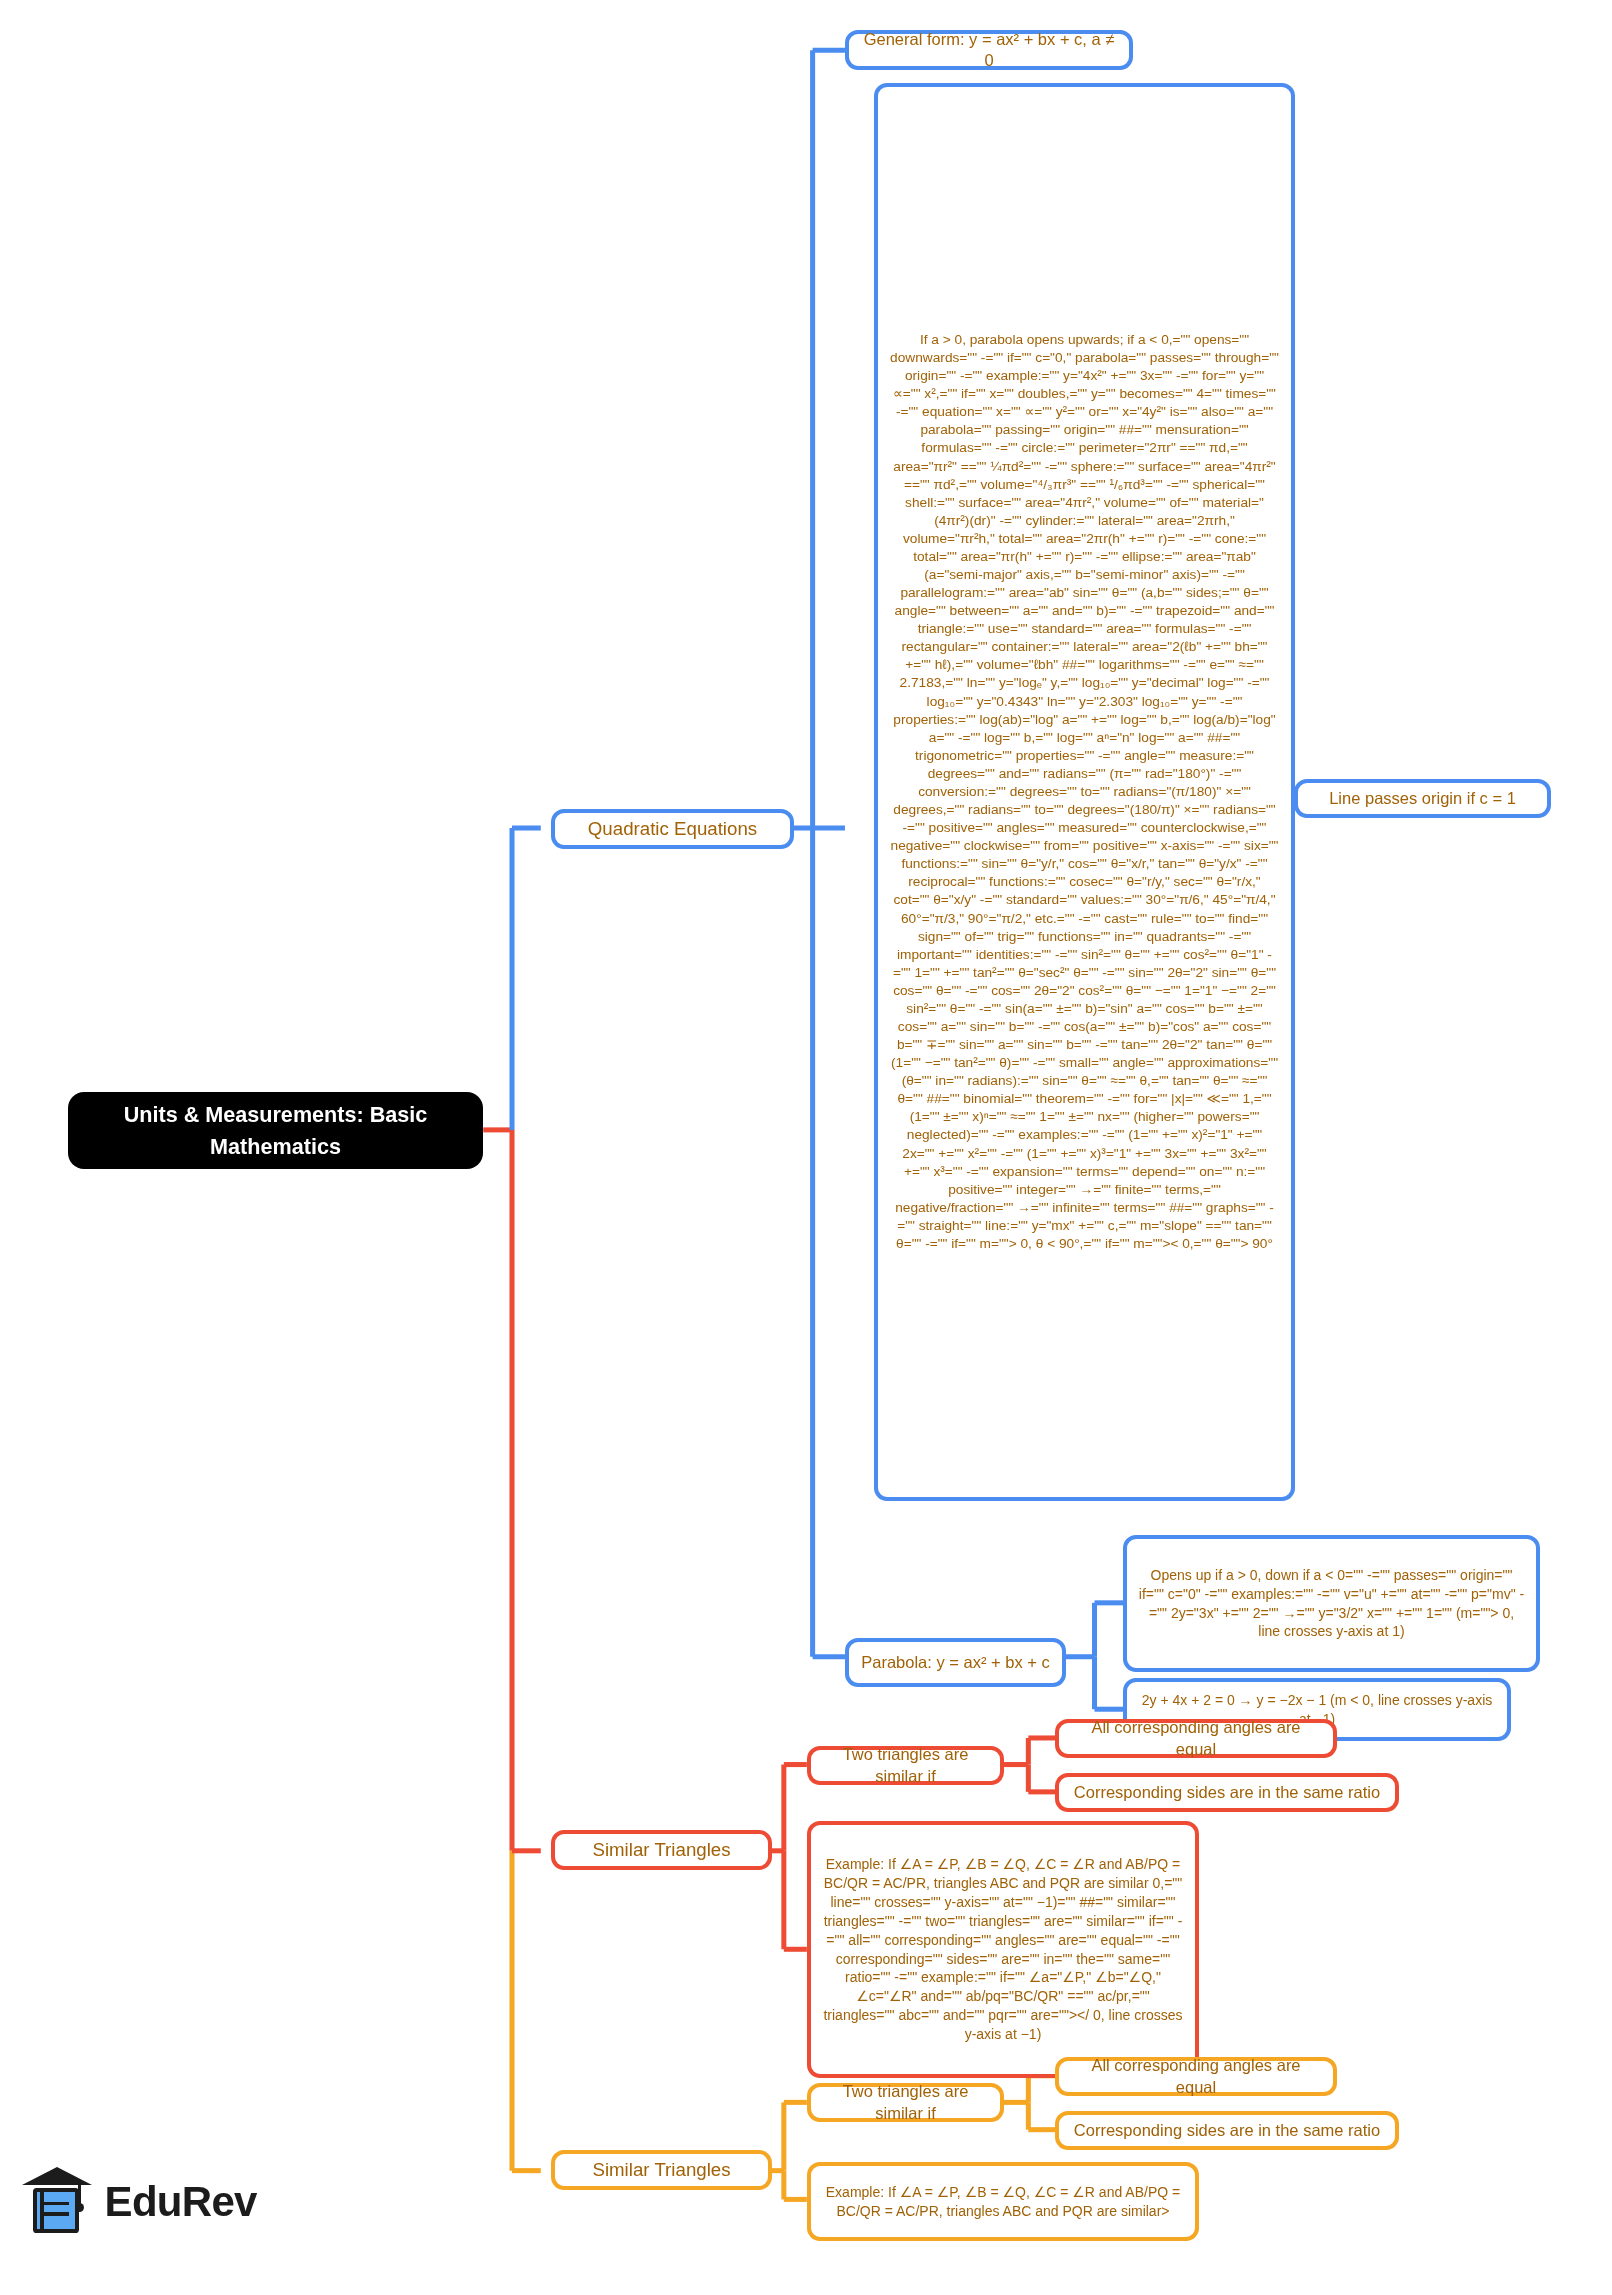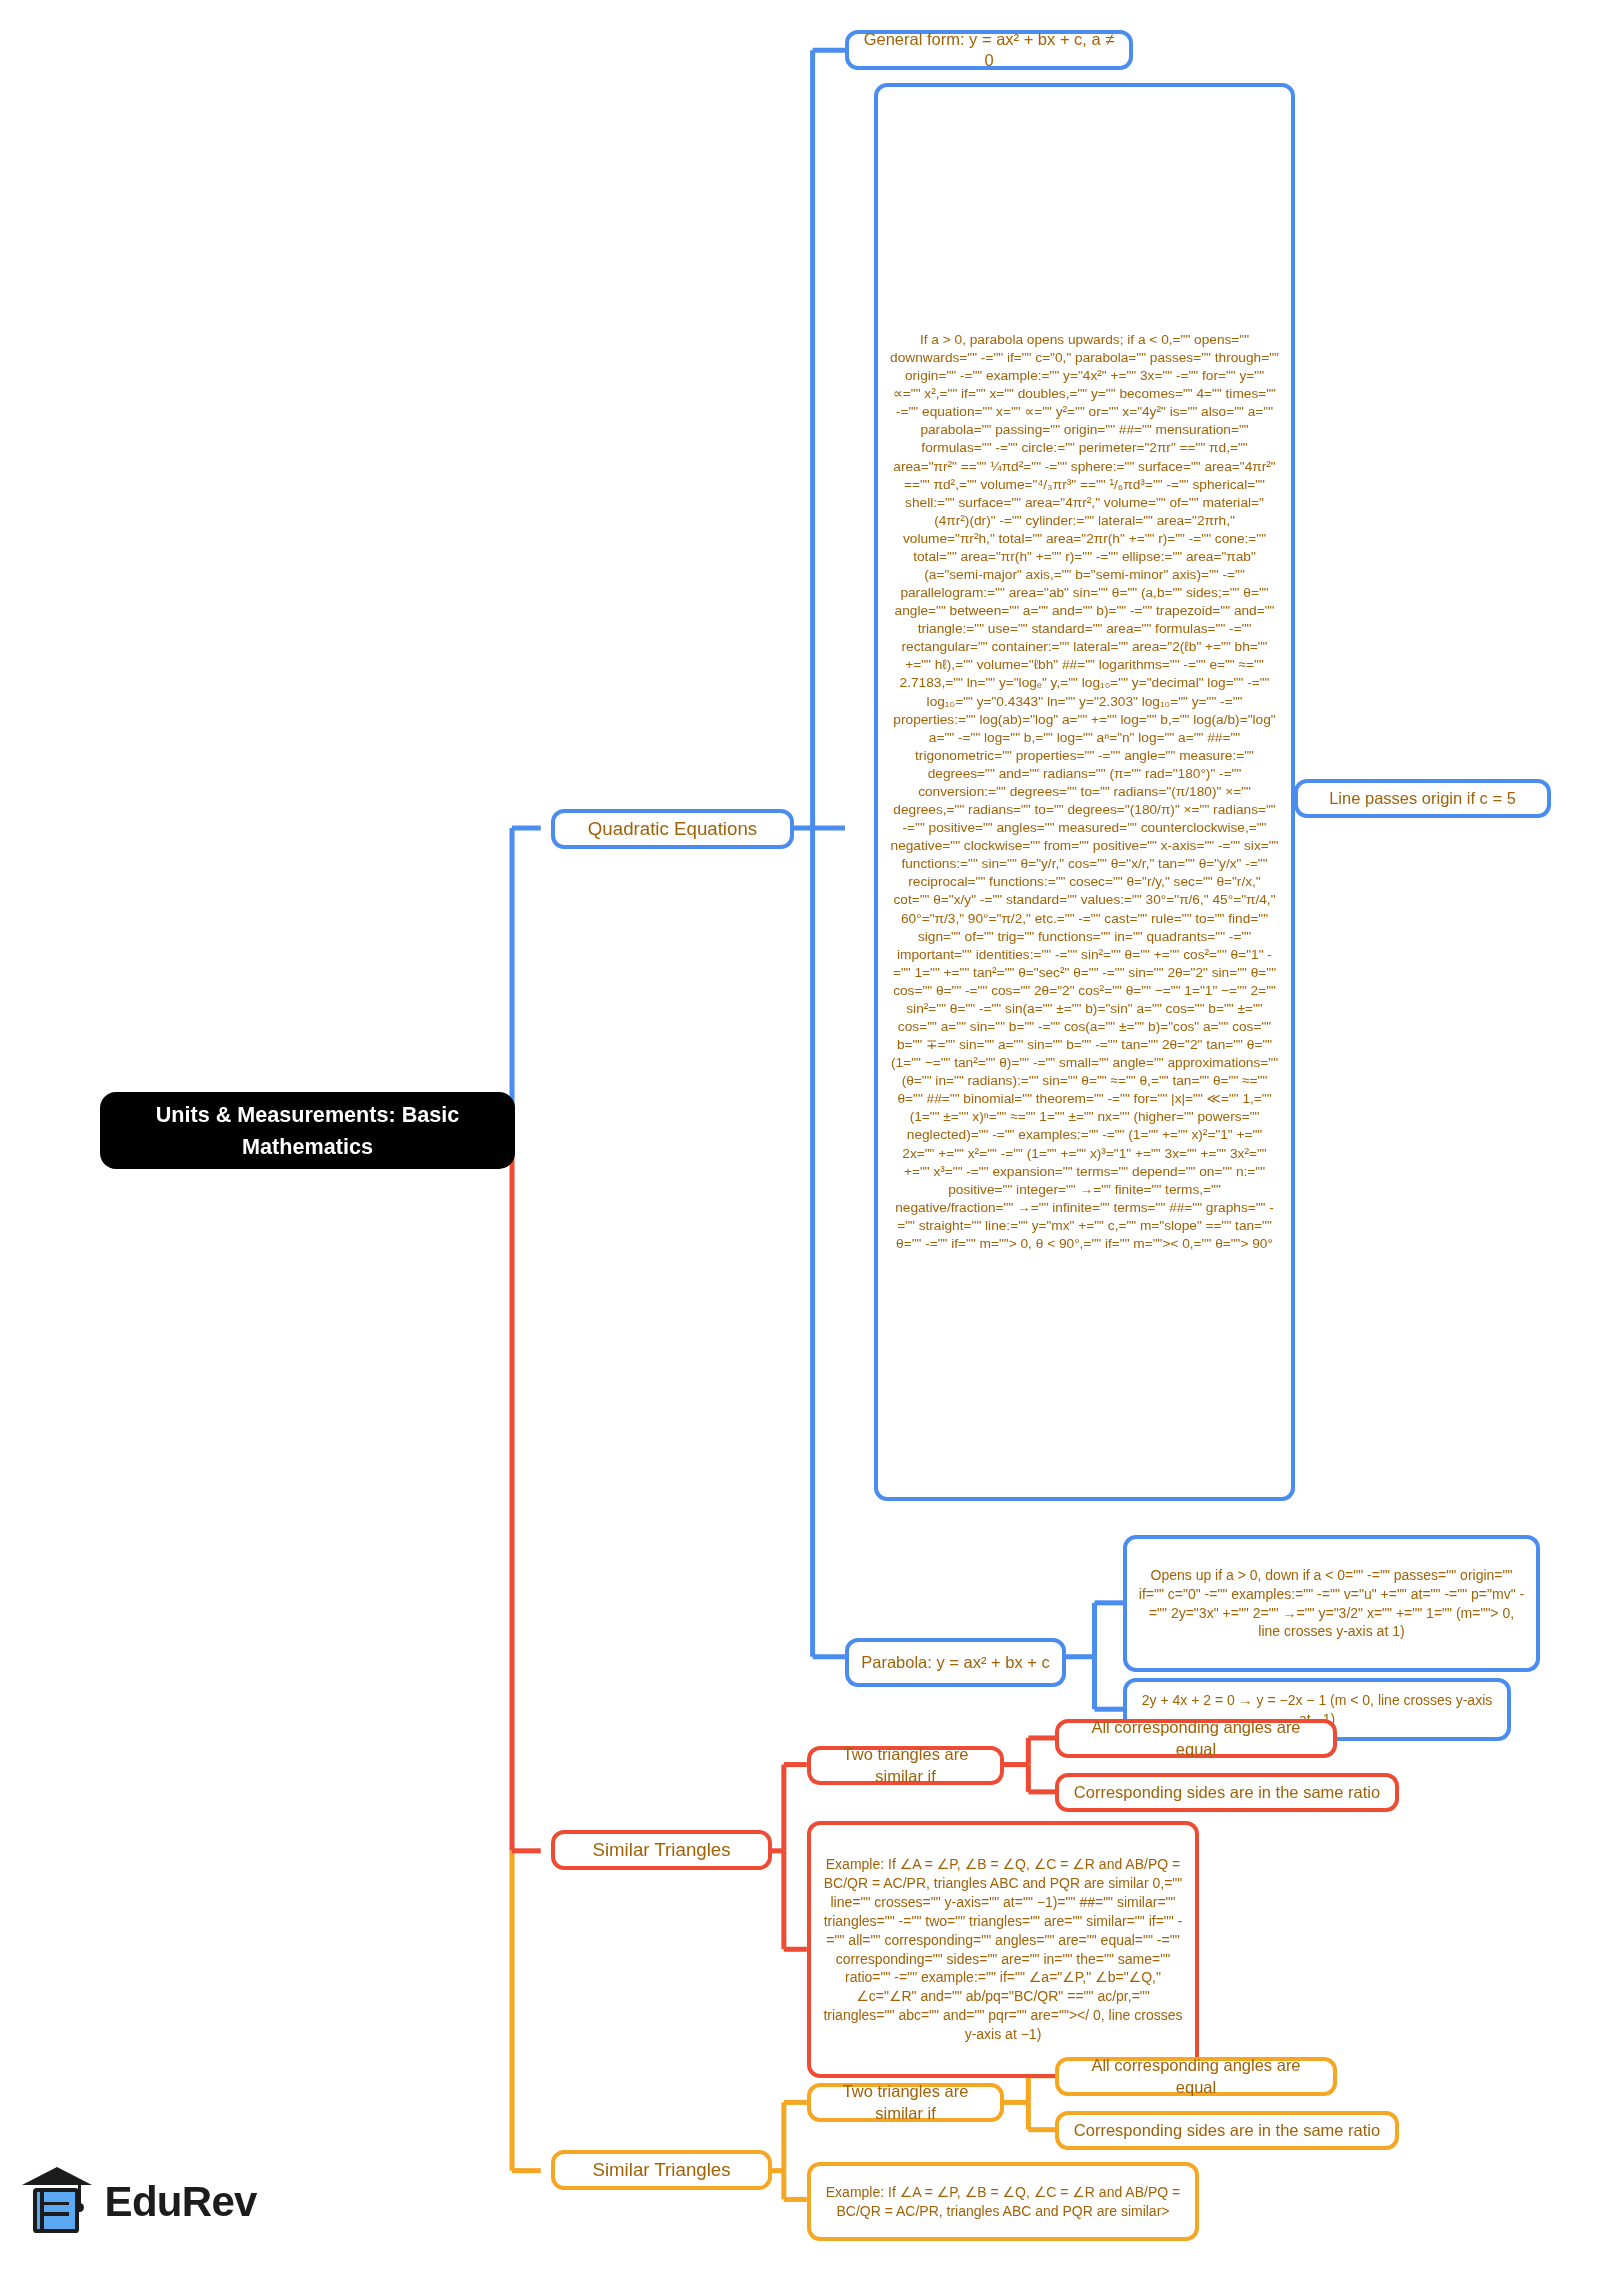--- a/index.html
+++ b/index.html
@@ -159,38 +159,38 @@
       <path d="M 1090 3060 H 1122" stroke="#f5a623"></path>
 
       <path d="M 1396 2925 H 1430" stroke="#f5a623"></path>
       <path d="M 1430 2925 V 2888" stroke="#f5a623"></path>
       <path d="M 1430 2925 V 2963" stroke="#f5a623"></path>
       <path d="M 1430 2888 H 1468" stroke="#f5a623"></path>
       <path d="M 1430 2963 H 1468" stroke="#f5a623"></path>
     </g>
   </svg>
 
-  <div class="root" style="left:68px; top:1092px; width:415px; height:77px;margin-left:32px;">
+  <div class="root" style="left:68px; top:1092px; width:415px; height:77px;">
     <span>Units &amp; Measurements: Basic Mathematics</span>
   </div>
 
   <div class="node blue lbl" style="left:541px; top:809px; width:243px; height:40px;">
     <span>Quadratic Equations</span>
   </div>
 
   <div class="node blue lbl-sm" style="left:845px; top:30px; width:288px; height:40px;">
     <span>General form: y = ax² + bx + c, a ≠ 0</span>
   </div>
 
   <div class="node blue blob" style="left:874px; top:83px; width:421px; height:1418px; padding:10px 11.5px;">
     <span>If a &gt; 0, parabola opens upwards; if a &lt; 0,="" opens="" downwards="" -="" if="" c="0," parabola="" passes="" through="" origin="" -="" example:="" y="4x²" +="" 3x="" -="" for="" y="" ∝="" x²,="" if="" x="" doubles,="" y="" becomes="" 4="" times="" -="" equation="" x="" ∝="" y²="" or="" x="4y²" is="" also="" a="" parabola="" passing="" origin="" ##="" mensuration="" formulas="" -="" circle:="" perimeter="2πr" =="" πd,="" area="πr²" =="" ¼πd²="" -="" sphere:="" surface="" area="4πr²" =="" πd²,="" volume="⁴/₃πr³" =="" ¹/₆πd³="" -="" spherical="" shell:="" surface="" area="4πr²," volume="" of="" material="(4πr²)(dr)" -="" cylinder:="" lateral="" area="2πrh," volume="πr²h," total="" area="2πr(h" +="" r)="" -="" cone:="" total="" area="πr(h" +="" r)="" -="" ellipse:="" area="πab" (a="semi-major" axis,="" b="semi-minor" axis)="" -="" parallelogram:="" area="ab" sin="" θ="" (a,b="" sides;="" θ="" angle="" between="" a="" and="" b)="" -="" trapezoid="" and="" triangle:="" use="" standard="" area="" formulas="" -="" rectangular="" container:="" lateral="" area="2(ℓb" +="" bh="" +="" hℓ),="" volume="ℓbh" ##="" logarithms="" -="" e="" ≈="" 2.7183,="" ln="" y="logₑ" y,="" log₁₀="" y="decimal" log="" -="" log₁₀="" y="0.4343" ln="" y="2.303" log₁₀="" y="" -="" properties:="" log(ab)="log" a="" +="" log="" b,="" log(a/b)="log" a="" -="" log="" b,="" log="" aⁿ="n" log="" a="" ##="" trigonometric="" properties="" -="" angle="" measure:="" degrees="" and="" radians="" (π="" rad="180°)" -="" conversion:="" degrees="" to="" radians="(π/180)" ×="" degrees,="" radians="" to="" degrees="(180/π)" ×="" radians="" -="" positive="" angles="" measured="" counterclockwise,="" negative="" clockwise="" from="" positive="" x-axis="" -="" six="" functions:="" sin="" θ="y/r," cos="" θ="x/r," tan="" θ="y/x" -="" reciprocal="" functions:="" cosec="" θ="r/y," sec="" θ="r/x," cot="" θ="x/y" -="" standard="" values:="" 30°="π/6," 45°="π/4," 60°="π/3," 90°="π/2," etc.="" -="" cast="" rule="" to="" find="" sign="" of="" trig="" functions="" in="" quadrants="" -="" important="" identities:="" -="" sin²="" θ="" +="" cos²="" θ="1" -="" 1="" +="" tan²="" θ="sec²" θ="" -="" sin="" 2θ="2" sin="" θ="" cos="" θ="" -="" cos="" 2θ="2" cos²="" θ="" −="" 1="1" −="" 2="" sin²="" θ="" -="" sin(a="" ±="" b)="sin" a="" cos="" b="" ±="" cos="" a="" sin="" b="" -="" cos(a="" ±="" b)="cos" a="" cos="" b="" ∓="" sin="" a="" sin="" b="" -="" tan="" 2θ="2" tan="" θ="" (1="" −="" tan²="" θ)="" -="" small="" angle="" approximations="" (θ="" in="" radians):="" sin="" θ="" ≈="" θ,="" tan="" θ="" ≈="" θ="" ##="" binomial="" theorem="" -="" for="" |x|="" ≪="" 1,="" (1="" ±="" x)ⁿ="" ≈="" 1="" ±="" nx="" (higher="" powers="" neglected)="" -="" examples:="" -="" (1="" +="" x)²="1" +="" 2x="" +="" x²="" -="" (1="" +="" x)³="1" +="" 3x="" +="" 3x²="" +="" x³="" -="" expansion="" terms="" depend="" on="" n:="" positive="" integer="" →="" finite="" terms,="" negative/fraction="" →="" infinite="" terms="" ##="" graphs="" -="" straight="" line:="" y="mx" +="" c,="" m="slope" =="" tan="" θ="" -="" if="" m=""&gt; 0, θ &lt; 90°,="" if="" m=""&gt;&lt; 0,="" θ=""&gt; 90°</span>
   </div>
 
   <div class="node blue lbl-sm" style="left:1294px; top:779px; width:257px; height:39px;">
-    <span>Line passes origin if c = 5</span>
+    <span>Line passes origin if c = 1</span>
   </div>
 
   <div class="node blue lbl-sm" style="left:845px; top:1638px; width:221px; height:49px;">
     <span>Parabola: y = ax² + bx + c</span>
   </div>
 
   <div class="node blue mid" style="left:1123px; top:1535px; width:417px; height:137px;">
     <span>Opens up if a &gt; 0, down if a &lt; 0="" -="" passes="" origin="" if="" c="0" -="" examples:="" -="" v="u" +="" at="" -="" p="mv" -="" 2y="3x" +="" 2="" →="" y="3/2" x="" +="" 1="" (m=""&gt; 0, line crosses y-axis at 1)</span>
   </div>
 

